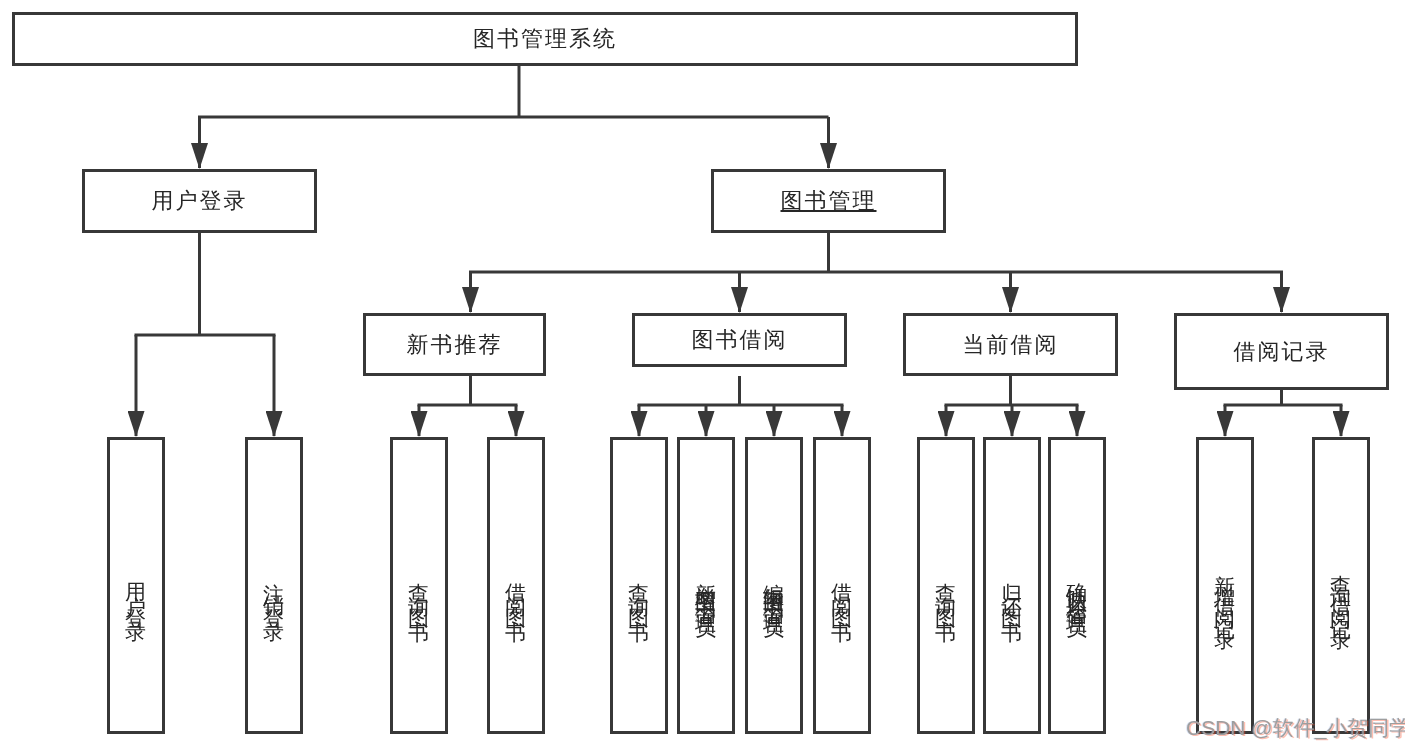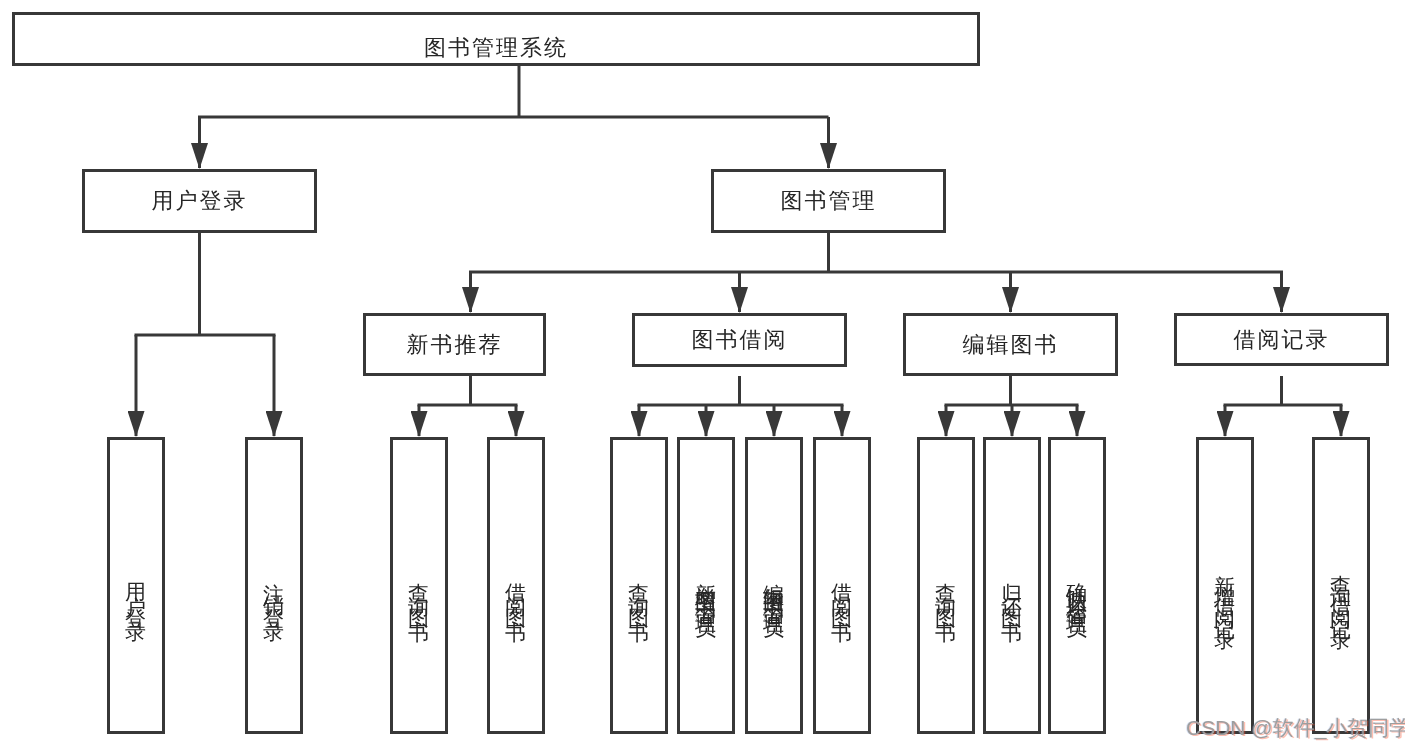--- a/index.html
+++ b/index.html
@@ -25,27 +25,27 @@
     display: flex;
     align-items: center;
     justify-content: center;
     color: #262626;
   }
   .hbox {
     font-size: 22px;
     letter-spacing: 2px;
     white-space: nowrap;
   }
-  .root-box   { left: 12px;  top: 12px;  width: 968px; height: 54px; align-items: flex-end; }
+  .root-box   { left: 12px;  top: 12px;  width: 1066px; height: 54px; }
   .lv2-login  { left: 82px;  top: 169px; width: 235px;  height: 64px; }
-  .lv2-mgmt   { left: 711px; top: 169px; width: 235px;  height: 64px; }
+  .lv2-mgmt   { left: 711px; top: 169px; width: 235px;  height: 64px; text-decoration: underline; }
   .lv3-a { left: 363px;  top: 313px; width: 183px; height: 63px; }
   .lv3-b { left: 632px;  top: 313px; width: 215px; height: 54px; }
   .lv3-c { left: 903px;  top: 313px; width: 215px; height: 63px; }
-  .lv3-d { left: 1174px; top: 313px; width: 215px; height: 53px; font-family: Liberation Mono, monospace; }
+  .lv3-d { left: 1174px; top: 313px; width: 215px; height: 77px; font-family: Liberation Mono, monospace; }
   .vbox { top: 437px; width: 58px; height: 297px; }
   .vlabel {
     writing-mode: vertical-rl;
     text-orientation: mixed;
     font-size: 21px;
     line-height: 1;
     color: #262626;
     white-space: nowrap;
   }
   .ls-a { letter-spacing: 13px; margin-bottom: -13px; }
@@ -141,21 +141,21 @@
     <span>图书管理</span>
   </div>
 
   <div class="node hbox lv3-a">
     <span>新书推荐</span>
   </div>
   <div class="node hbox lv3-b">
     <span>图书借阅</span>
   </div>
   <div class="node hbox lv3-c">
-    <span>编辑图书</span>
+    <span>当前借阅</span>
   </div>
   <div class="node hbox lv3-d">
     <span>借阅记录</span>
   </div>
 
   <div class="node vbox leaf-ul1">
     <span class="vlabel ls-a">用户登录</span>
   </div>
   <div class="node vbox leaf-ul2">
     <span class="vlabel ls-a">注销登录</span>

